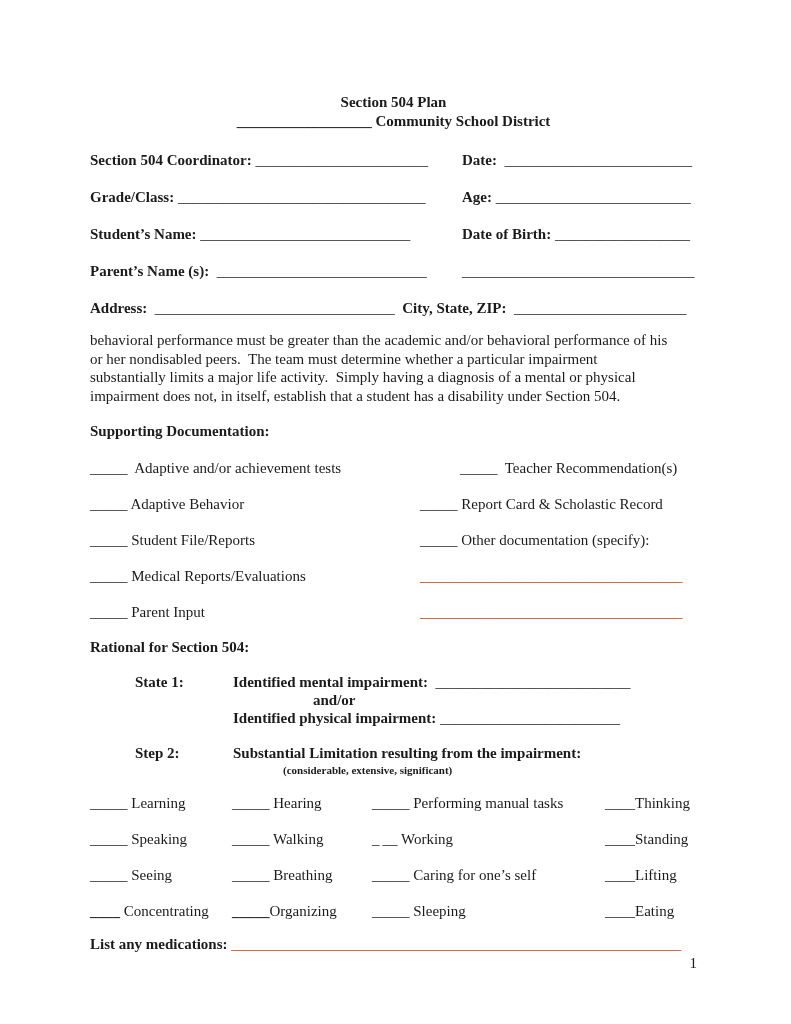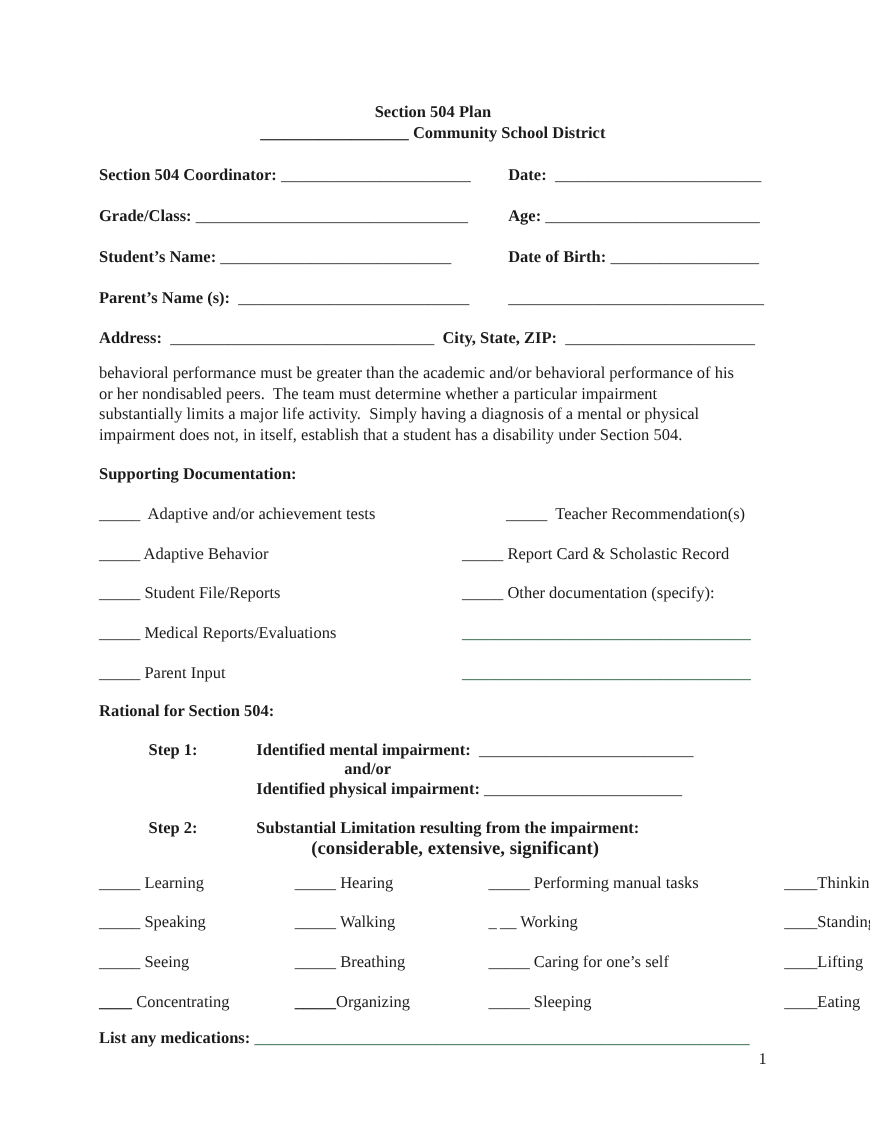--- a/index.html
+++ b/index.html
@@ -27,28 +27,28 @@
   .info-left{width:372px;flex:0 0 372px;}
   .info-right{flex:1;}
   .inline-row{display:flex;line-height:18px;margin-top:19px;}
   .para{margin-top:14px;line-height:18.5px;}
   .para div{white-space:pre-wrap;}
   .sec-heading{font-weight:bold;margin-top:17px;line-height:18px;}
   .doc-row{display:flex;line-height:18px;margin-top:18px;}
   .doc-row.first{margin-top:19px;gap:40px;}
   .doc-left{width:330px;flex:0 0 330px;}
   .doc-right{flex:1;}
-  .rule{color:#14532d;}
+  .rule{color:#c2410c;}
   .step-block{margin-top:17px;line-height:18px;}
   .step-row{display:flex;}
   .step-label{margin-left:45px;width:98px;flex:0 0 98px;font-weight:bold;}
   .step-body{flex:1;}
   .andor{margin-left:80px;font-weight:bold;}
-  .step2-sub{font-weight:bold;font-size:17px;margin-left:50px;line-height:17px;}
-  .lim-row{display:flex;line-height:18px;margin-top:18px;gap:36px;}
+  .step2-sub{font-weight:bold;font-size:11px;margin-left:50px;line-height:17px;}
+  .lim-row{display:flex;line-height:18px;margin-top:18px;}
   .lim-row.first{margin-top:15px;}
   .lim-c1{width:142px;flex:0 0 142px;}
   .lim-c2{width:140px;flex:0 0 140px;}
   .lim-c3{width:233px;flex:0 0 233px;}
   .lim-c4{flex:1;}
   .meds-row{display:flex;line-height:18px;margin-top:15px;}
   .page-num{text-align:right;line-height:18px;margin-top:1px;}
   .bold{font-weight:bold;}
 </style>
 </head>
@@ -120,21 +120,21 @@
 
     <div class="doc-row">
       <div class="doc-left"><span class="pre">_____</span><span class="pre"> Parent Input</span></div>
       <div class="doc-right"><span class="pre rule">___________________________________</span></div>
     </div>
 
     <div class="sec-heading">Rational for Section 504:</div>
 
     <div class="step-block">
       <div class="step-row">
-        <div class="step-label">Step 1:</div>
+        <div class="step-label">State 1:</div>
         <div class="step-body">
           <div><span class="bold pre">Identified mental impairment:  </span><span class="pre">__________________________</span></div>
           <div class="andor">and/or</div>
           <div><span class="bold pre">Identified physical impairment: </span><span class="pre">________________________</span></div>
         </div>
       </div>
     </div>
 
     <div class="step-block">
       <div class="step-row">

